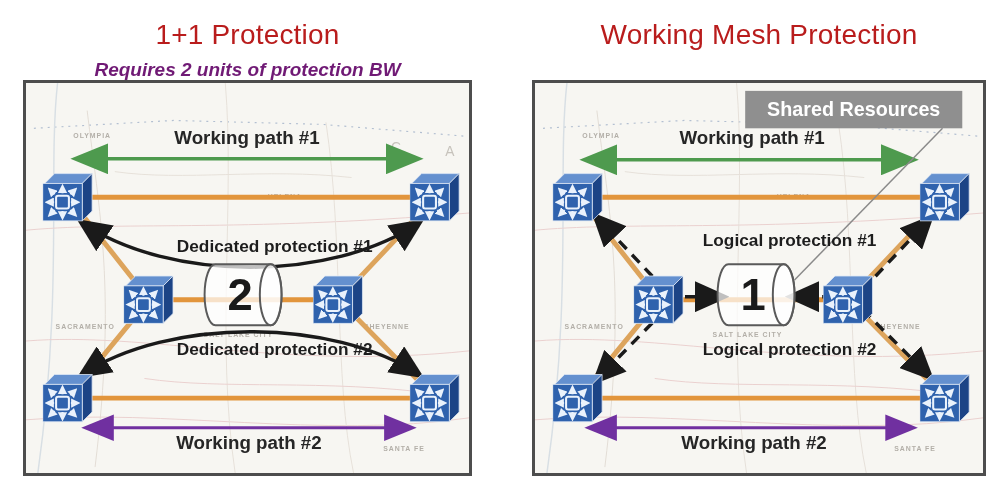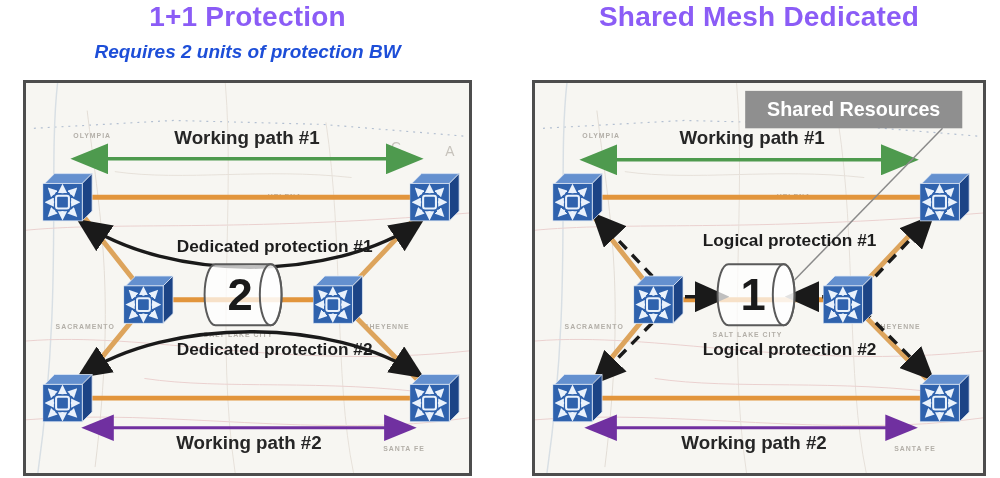--- a/index.html
+++ b/index.html
@@ -3,22 +3,22 @@
 <meta charset="utf-8">
 <style>
   html,body{margin:0;padding:0;}
   body{
     position:relative;width:1000px;height:478px;background:#ffffff;
     font-family:"Liberation Sans", sans-serif;overflow:hidden;
   }
   .titleblock{position:absolute;top:0;height:78px;text-align:center;}
   #title-left{left:23px;width:449px;}
   #title-right{left:532px;width:454px;}
-  .title{font-size:28px;font-weight:700;color:#8b5cf6;margin-top:1px;letter-spacing:.2px;}
-  .subtitle{font-size:19px;font-weight:700;font-style:italic;color:#1d4ed8;margin-top:8px;}
+  .title{font-size:28px;font-weight:400;color:#b91c1c;margin-top:19px;letter-spacing:.2px;}
+  .subtitle{font-size:19px;font-weight:700;font-style:italic;color:#701a75;margin-top:8px;}
   .panel{
     position:absolute;top:80px;height:396px;border:3px solid #4d4d4d;
     box-sizing:border-box;background:#f7f6f2;
   }
   #panel-left{left:23px;width:449px;}
   #panel-right{left:532px;width:454px;}
   .panel svg.layer{position:absolute;left:0;top:0;width:100%;height:100%;display:block;}
   .maplabel{fill:#b3afa8;font-size:7px;font-weight:700;letter-spacing:1px;}
   .mapletter{fill:#c7c3bc;font-size:14px;font-weight:400;letter-spacing:2px;}
   .pathlabel{fill:#262626;font-size:19px;font-weight:800;}
@@ -79,21 +79,21 @@
     </symbol>
   </defs>
 </svg>
 
 <div class="titleblock" id="title-left">
   <div class="title">1+1 Protection</div>
   <div class="subtitle">Requires 2 units of protection BW</div>
 </div>
 
 <div class="titleblock" id="title-right">
-  <div class="title">Shared Mesh Dedicated</div>
+  <div class="title">Working Mesh Protection</div>
 </div>
 
 <div class="panel" id="panel-left">
   <svg class="layer" viewBox="0 0 449 396" preserveAspectRatio="none">
     <use href="#mapbg" x="0" y="0" width="449" height="396"></use>
     <g>
       <text class="maplabel" x="48" y="56">OLYMPIA</text>
       <text class="maplabel" x="245" y="118">HELENA</text>
       <text class="maplabel" x="30" y="250">SACRAMENTO</text>
       <text class="maplabel" x="180" y="258">SALT LAKE CITY</text>

